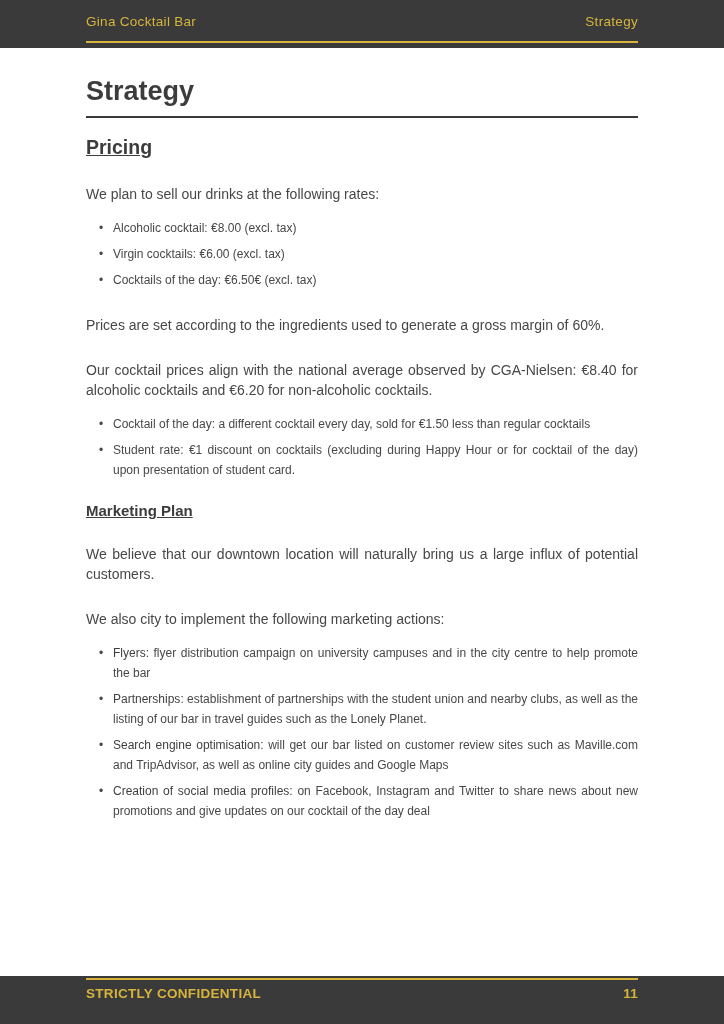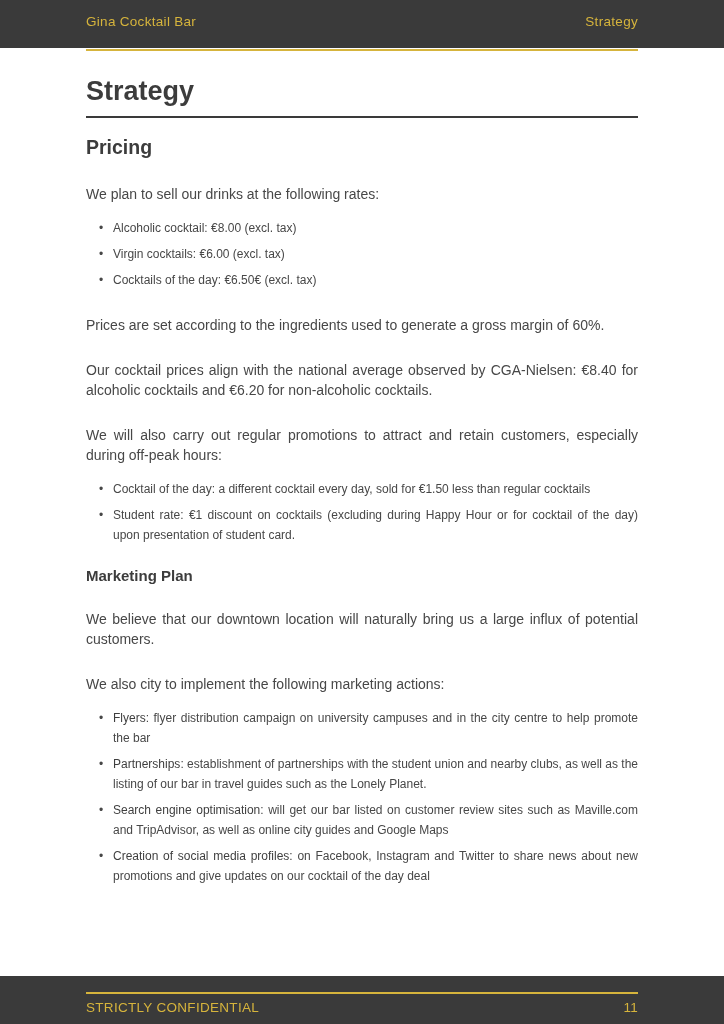--- a/index.html
+++ b/index.html
@@ -14,39 +14,40 @@
   
   .bar { background:#3a3a3a; width:724px; }
   .topbar { height:48px; }
   .botbar { height:48px; position:absolute; left:0; bottom:0; }
   .bar-inner {
     width:552px; margin:0 auto;
     display:flex; justify-content:space-between; align-items:baseline;
     color:#d6b43c; font-size:13.5px; letter-spacing:0.3px;
   }
   .header-inner {
-    padding-top:14px; padding-bottom:20px;
+    padding-top:14px; padding-bottom:12px;
     border-bottom:2px solid #d6b43c;
   }
   .footer-inner {
-    margin-top:16px; padding-top:6px;
+    margin-top:2px; padding-top:6px;
     border-top:2px solid #d6b43c;
+    font-weight:bold;
   }
 
   
   .content {
     width:552px; margin:0 auto; padding-top:28px;
     color:#474747;
   }
   h1.doc-title {
     font-size:27px; font-weight:700; color:#3c3c3c;
     line-height:1.15; padding-bottom:9px; margin-bottom:2px;
     border-bottom:2px solid #3a3a3a;
   }
-  h2.sec-heading { font-weight:700; color:#3c3c3c; }
+  h2.sec-heading { font-weight:700; color:#3c3c3c;text-decoration:underline; }
   h2.pricing-h { font-size:19.5px; margin-top:18px; margin-bottom:2px; }
   h2.marketing-h { font-size:15px; margin-top:22px; margin-bottom:4px; }
   p.para {
     font-size:14px; line-height:20px; text-align:justify;
     margin-top:25px; margin-bottom:13px;
   }
   ul.doc-list { list-style:none; margin:14px 0 16px 0; }
   ul.doc-list li {
     position:relative; padding-left:27px; margin-bottom:6px;
     font-size:12px; line-height:20px; text-align:justify;
@@ -78,21 +79,20 @@
       <p class="para">We plan to sell our drinks at the following rates:</p>
 
       <ul class="doc-list">
         <li>Alcoholic cocktail: €8.00 (excl. tax)</li>
         <li>Virgin cocktails: €6.00 (excl. tax)</li>
         <li>Cocktails of the day: €6.50€ (excl. tax)</li>
       </ul>
 
       <p class="para">Prices are set according to the ingredients used to generate a gross margin of 60%.</p>
       <p class="para">Our cocktail prices align with the national average observed by CGA-Nielsen: €8.40 for alcoholic cocktails and €6.20 for non-alcoholic cocktails.</p>
-      <p class="para">We will also carry out regular promotions to attract and retain customers, especially during off-peak hours:</p>
 
       <ul class="doc-list">
         <li>Cocktail of the day: a different cocktail every day, sold for €1.50 less than regular cocktails</li>
         <li>Student rate: €1 discount on cocktails (excluding during Happy Hour or for cocktail of the day) upon presentation of student card.</li>
       </ul>
     </section>
 
     <section>
       <h2 class="sec-heading marketing-h">Marketing Plan</h2>
       <p class="para">We believe that our downtown location will naturally bring us a large influx of potential customers.</p>

